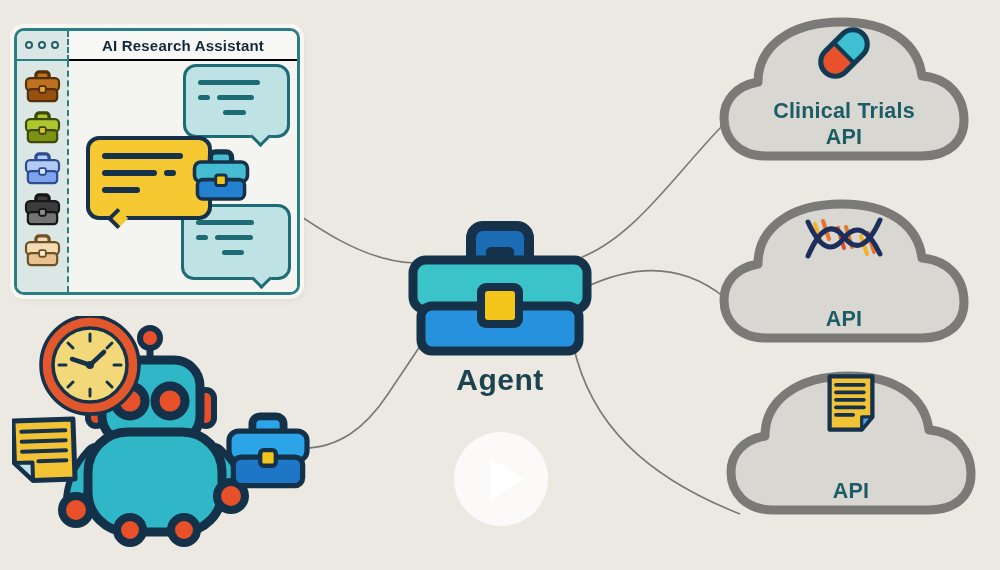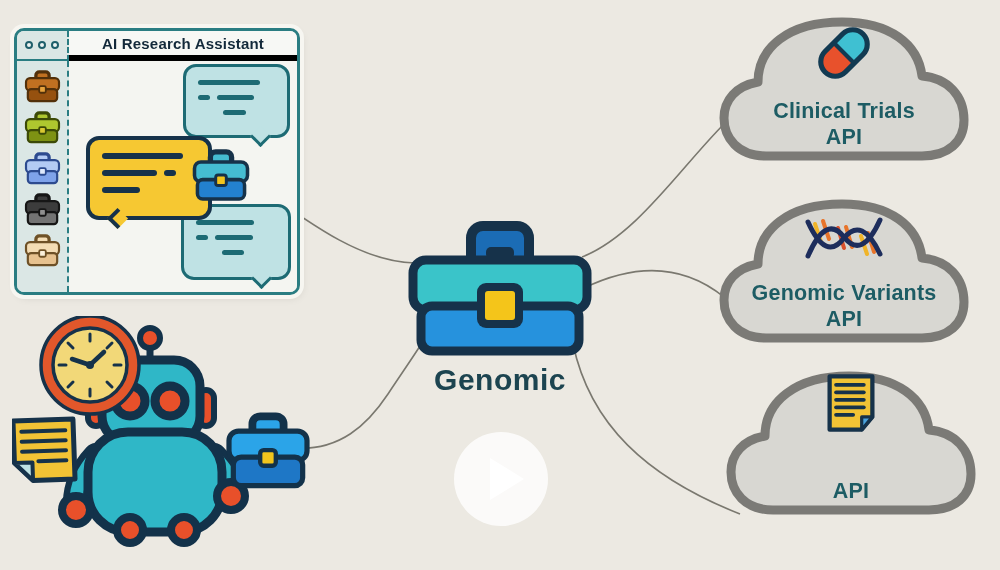--- a/index.html
+++ b/index.html
@@ -22,21 +22,21 @@
     background:#f4f5f1;overflow:hidden;
     box-shadow:0 0 0 4px #f7f6f1, 2px 3px 8px rgba(0,0,0,.10);
     display:grid;grid-template-columns:52px 1fr;grid-template-rows:30px 1fr;
   }
   .win-dots{
     background:#dbe7e5;border-right:2px dashed #2a7d82;border-bottom:2px solid #2a7d82;
     display:flex;align-items:center;justify-content:center;gap:5px;
   }
   .win-dot{width:8px;height:8px;border-radius:50%;border:2px solid #1f5f6b;background:#eef4f2;box-sizing:border-box;}
   .win-titlebar{
-    background:#f7f8f5;border-bottom:6px solid #000000;
+    background:#f7f8f5;border-bottom:2px solid #000000;
     display:flex;align-items:center;justify-content:center;
     font-weight:bold;font-size:15px;color:#13293a;letter-spacing:.2px;
   }
   .win-sidebar{
     background:#dbe7e5;border-right:2px dashed #2a7d82;
     display:flex;flex-direction:column;align-items:center;gap:8px;padding-top:9px;
   }
   .win-sidebar svg{width:37px;height:33px;}
   .win-main{position:relative;background:#f4f5f1;}
 
@@ -263,21 +263,21 @@
   </svg>
 
   <svg class="abs" style="left:407px;top:220px;" width="186" height="136" viewBox="0 0 186 136">
     <rect x="64" y="6" width="58" height="42" rx="12" fill="#1b6cb5" stroke="#16324a" stroke-width="10"></rect>
     <rect x="79" y="27" width="28" height="12" rx="5" fill="#16324a"></rect>
     <rect x="6" y="40" width="174" height="50" rx="13" fill="#3ac4c9" stroke="#16324a" stroke-width="9"></rect>
     <rect x="14" y="86" width="158" height="45" rx="11" fill="#2692dd" stroke="#16324a" stroke-width="9"></rect>
     <rect x="70" y="63" width="46" height="45" rx="9" fill="#16324a"></rect>
     <rect x="78" y="71" width="30" height="29" rx="3" fill="#f4c51a"></rect>
   </svg>
-  <div class="hub-label">Genomic</div>
+  <div class="hub-label">Agent</div>
 
   <div class="play-button">
     <div class="play-triangle"></div>
   </div>
 
   <div class="cloud cloud-clinical">
     <svg class="shape" viewBox="0 0 260 160">
       <path d="M52,150 C24,150 10,132 10,112 C10,94 22,80 44,76 C44,42 74,16 128,16 C176,16 204,38 208,70 C234,72 250,90 250,114 C250,136 234,150 208,150 Z" fill="#d8d7d2" stroke="#7b7a76" stroke-width="9" stroke-linejoin="round"></path>
     </svg>
     <svg class="icon" style="top:16px" width="62" height="62" viewBox="0 0 60 60">
@@ -308,21 +308,20 @@
           <line x1="59" y1="24" x2="65" y2="42" stroke="#f0b429"></line>
           <line x1="66" y1="21" x2="72" y2="40" stroke="#e8742a"></line>
         </g>
         <g stroke="#1d2d5c" stroke-width="5">
           <path d="M6,44 Q24,2 42,25 Q60,48 78,8"></path>
           <path d="M6,10 Q24,50 42,26 Q60,4 78,42"></path>
         </g>
       </g>
     </svg>
     <div class="cloud-label">
-      <div>Genomic Variants</div>
       <div>API</div>
     </div>
   </div>
 
   <div class="cloud cloud-research">
     <svg class="shape" viewBox="0 0 260 160">
       <path d="M52,150 C24,150 10,132 10,112 C10,94 22,80 44,76 C44,42 74,16 128,16 C176,16 204,38 208,70 C234,72 250,90 250,114 C250,136 234,150 208,150 Z" fill="#d8d7d2" stroke="#7b7a76" stroke-width="9" stroke-linejoin="round"></path>
     </svg>
     <svg class="icon" style="top:12px" width="54" height="62" viewBox="0 0 48 58">
       <path d="M4,4 H44 V42 L34,54 H4 Z" fill="#f2c335" stroke="#16324a" stroke-width="4" stroke-linejoin="round"></path>

